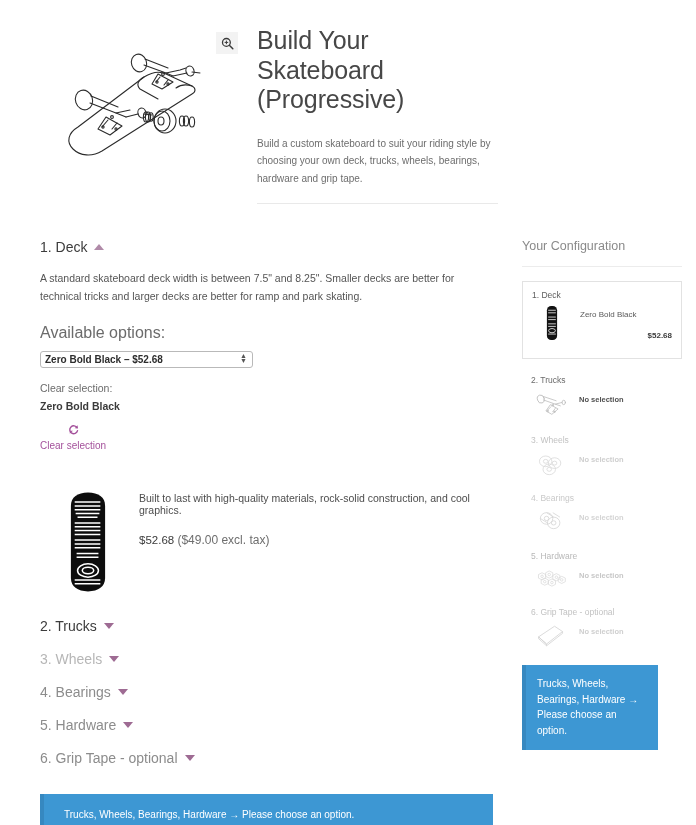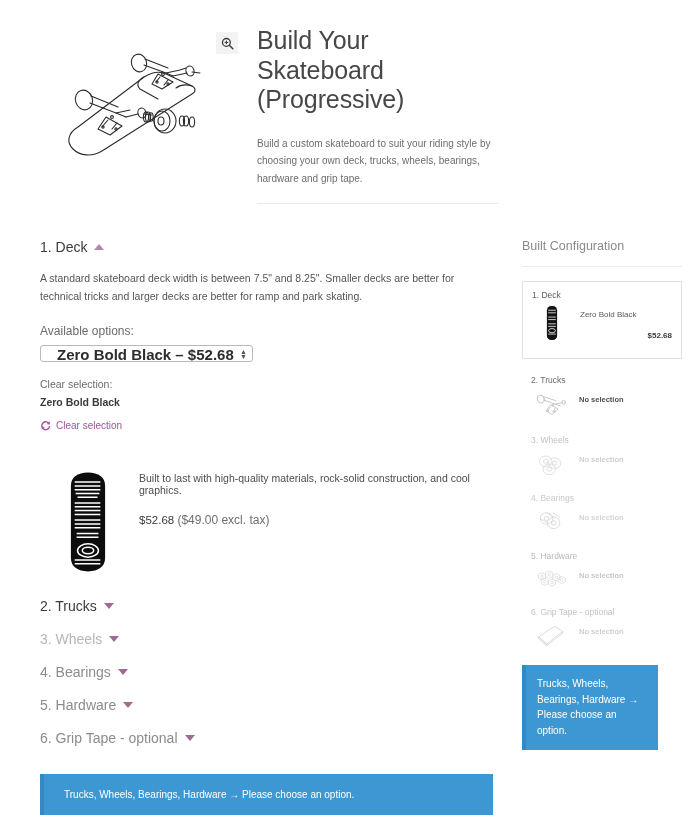--- a/index.html
+++ b/index.html
@@ -54,45 +54,46 @@
     display: flex; align-items: center; gap: 7px;
     margin: 0 0 14px 0; cursor: pointer;
   }
   .section-head.muted { color: #b6b6b6; }
   .section-head.dim { color: #8c8c8c; }
   .caret { width: 0; height: 0; border-left: 5px solid transparent; border-right: 5px solid transparent; }
   .caret.down { border-top: 6px solid #9e6b93; }
   .caret.up { border-bottom: 6px solid #b08aa8; }
 
   .sect-desc { font-size: 10.5px; line-height: 1.75; color: #555; margin: 0 0 18px 0; max-width: 450px; }
-  .field-label { font-size: 12px; color: #6b6b6b; margin: 0 0 7px 0; }
+  .field-label { font-size: 16px; color: #6b6b6b; margin: 0 0 7px 0; }
 
   select.opt-select {
     width: 213px; height: 17px;
     font-family: "Liberation Sans", sans-serif;
-    font-size: 15px; font-weight: 700; color: #2d2d2d;
-    padding: 0 16px;
+    font-size: 10px; font-weight: 700; color: #2d2d2d;
+    padding: 0 4px;
     border: 1px solid #b9b9b9;
     border-radius: 3px;
     background: #fff;
     -webkit-appearance: none; appearance: none;
   }
   .select-wrap { position: relative; width: 213px; margin-bottom: 14px; }
   .select-arrows {
     position: absolute; right: 6px; top: 50%; transform: translateY(-50%);
     pointer-events: none; font-size: 7px; color: #555; line-height: 5px; text-align:center;
   }
 
   .your-sel-label { font-size: 10.5px; color: #6b6b6b; margin: 0 0 6px 0; }
   .your-sel-value { font-size: 10.5px; font-weight: 700; color: #3b3b3b; margin: 0 0 9px 0; }
 
   .clear-link {
     display: inline-flex; align-items: center; gap: 5px;
     font-size: 10px; color: #a4519b; text-decoration: none; cursor: pointer;
     margin-bottom: 22px;
+    flex-direction: column;
   }
 
   .product-row { display: flex; gap: 0; margin-bottom: 26px; margin-top: 15px; }
   .product-thumb { width: 95px; flex: 0 0 95px; display:flex; justify-content:center; padding-top: 4px;}
   .deck-svg { width: 38px; height: 100px; display:block; }
   .product-info { flex: 1 1 auto; padding-top: 4px; padding-left: 4px;}
   .product-blurb { font-size: 10.5px; color: #4d4d4d; margin: 0 0 17px 0; }
   .product-price { font-size: 11.5px; color: #3b3b3b; }
   .product-price .excl { font-size: 12px; color: #6e6e6e; }
 
@@ -317,21 +318,21 @@
       <div class="alert alert-left">
         <span>Trucks, Wheels, Bearings, Hardware → Please choose an option.</span>
       </div>
 
       <div class="left-cart-wrap">
         <button class="btn-cart">Add to cart</button>
       </div>
     </div>
 
     <div class="col-right">
-      <p class="cfg-title">Built Configuration</p>
+      <p class="cfg-title">Your Configuration</p>
       <div class="cfg-rule"></div>
 
       <div class="cfg-card">
         <p class="cfg-head f1">1. Deck</p>
         <div class="cfg-row">
           <div class="cfg-thumb">
             <svg width="12" height="34" viewBox="0 0 14 40">
               <rect x="1" y="0" width="12" height="40" rx="5" fill="#121212"></rect>
               <g stroke="#e8e8e8" stroke-width="1" fill="none">
                 <path d="M2.5 5 L11.5 5 M2.5 8 L11.5 8 M2.5 13 L11.5 13 M2.5 16 L11.5 16

